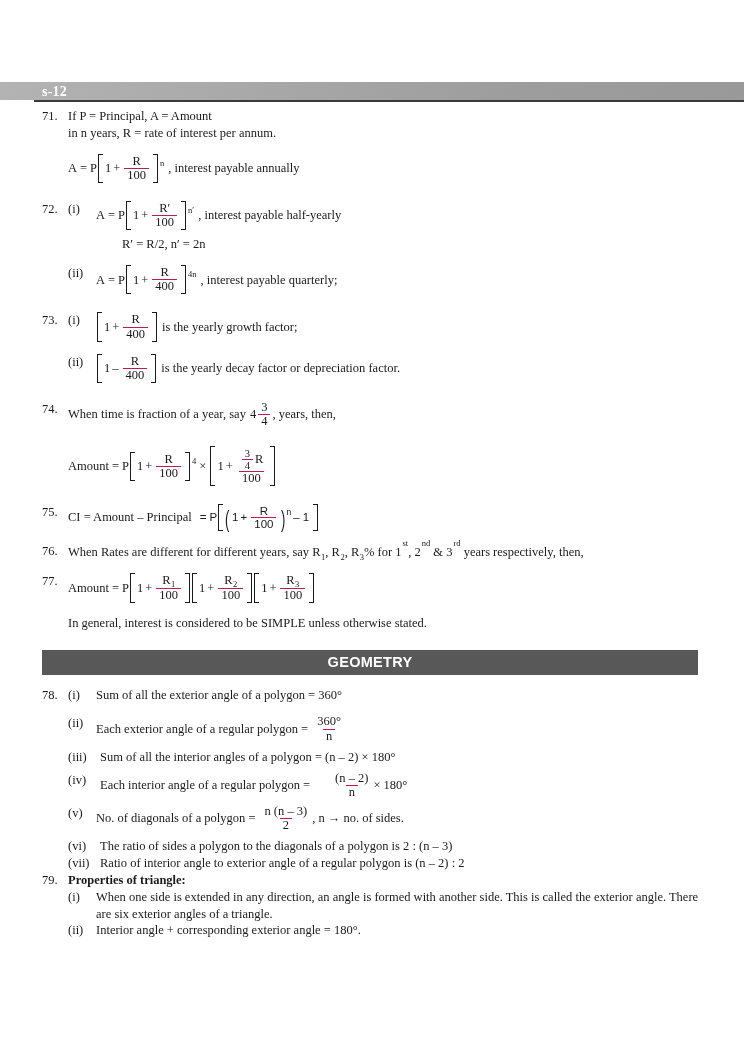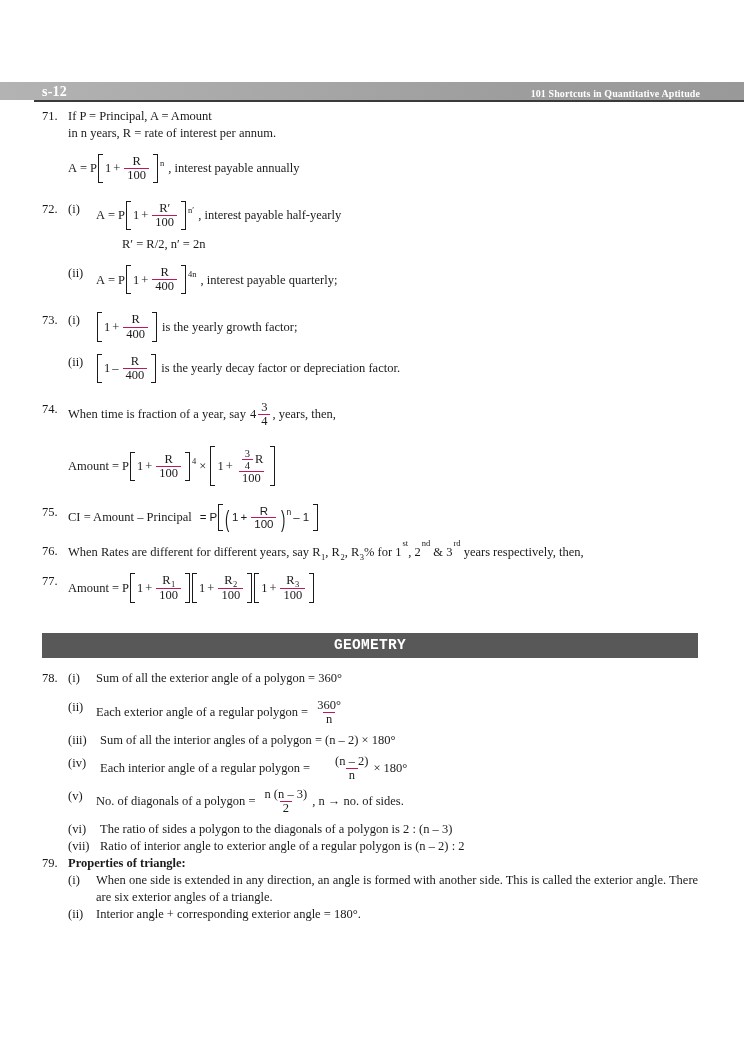--- a/index.html
+++ b/index.html
@@ -40,23 +40,23 @@
     left: 42px;
     top: 2px;
     font-weight: bold;
     font-size: 14px;
     color: #ffffff;
     letter-spacing: .2px;
   }
   .header-title {
     position: absolute;
     right: 44px;
-    top: 6px;
+    top: 16px;
     font-weight: bold;
-    font-size: 10px;
+    font-size: 17px;
     color: #ffffff;
     letter-spacing: .1px;
   }
 
   
   .content {
     position: absolute;
     top: 108px;
     left: 42px;
     width: 660px;
@@ -96,21 +96,21 @@
   .gap-l { height: 18px; }
 
   .bold { font-weight: bold; }
 
   
   .section-bar {
     width: 656px;
     height: 25px;
     background: #585858;
     color: #ffffff;
-    font-family: Liberation Mono, monospace;
+    font-family: Liberation Sans, sans-serif;
     font-weight: bold;
     font-size: 14.5px;
     display: flex;
     align-items: center;
     justify-content: center;
     letter-spacing: .3px;
   }
 
   
   .math {
@@ -463,20 +463,21 @@
           <span>1</span>
           <span class="opn">+</span>
           <span class="frac">
             <span class="numer"><span>R</span><span class="sub">3</span></span>
             <span class="denom">100</span>
           </span>
         </span>
           </span>
       </span>
       <div style="height:12px"></div>
+      <div>In general, interest is considered to be SIMPLE unless otherwise stated.</div>
     </div>
   </div>
 
   <div class="gap-l"></div>
 
   <div class="section-bar">GEOMETRY</div>
 
   <div class="gap-m"></div>
 
   <div class="row">

